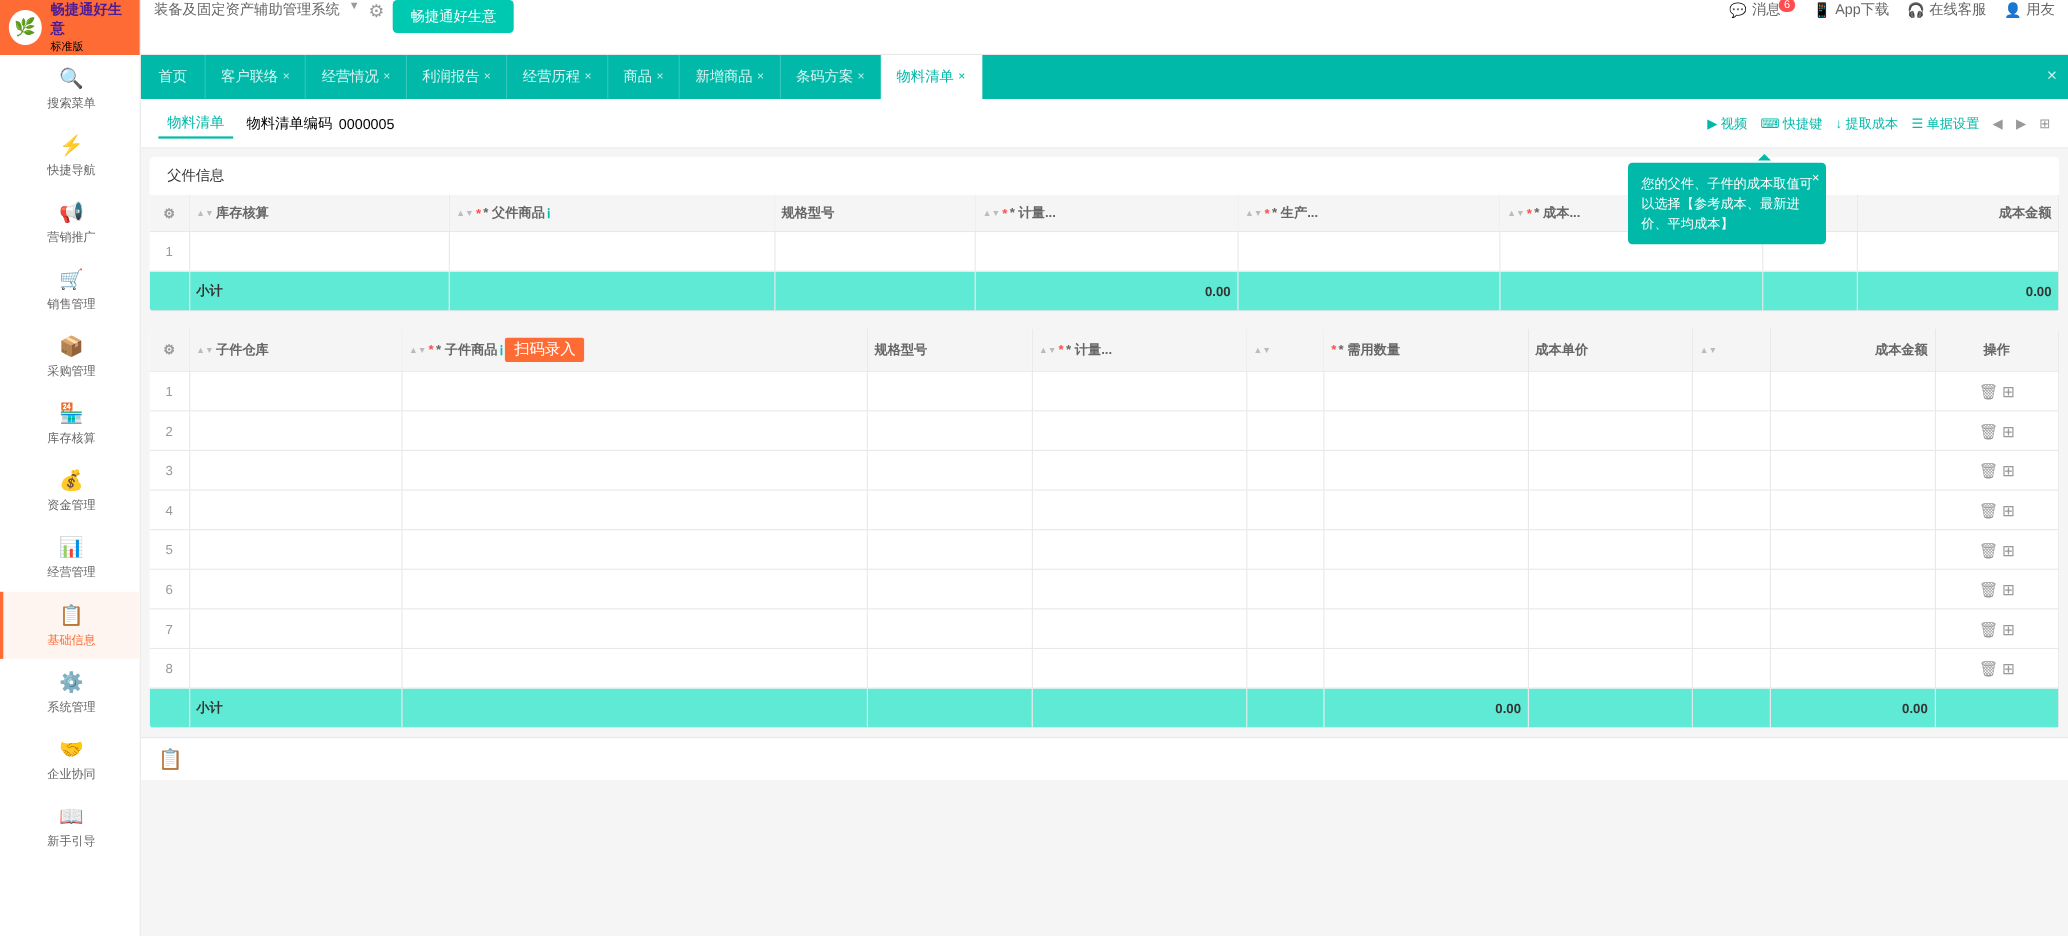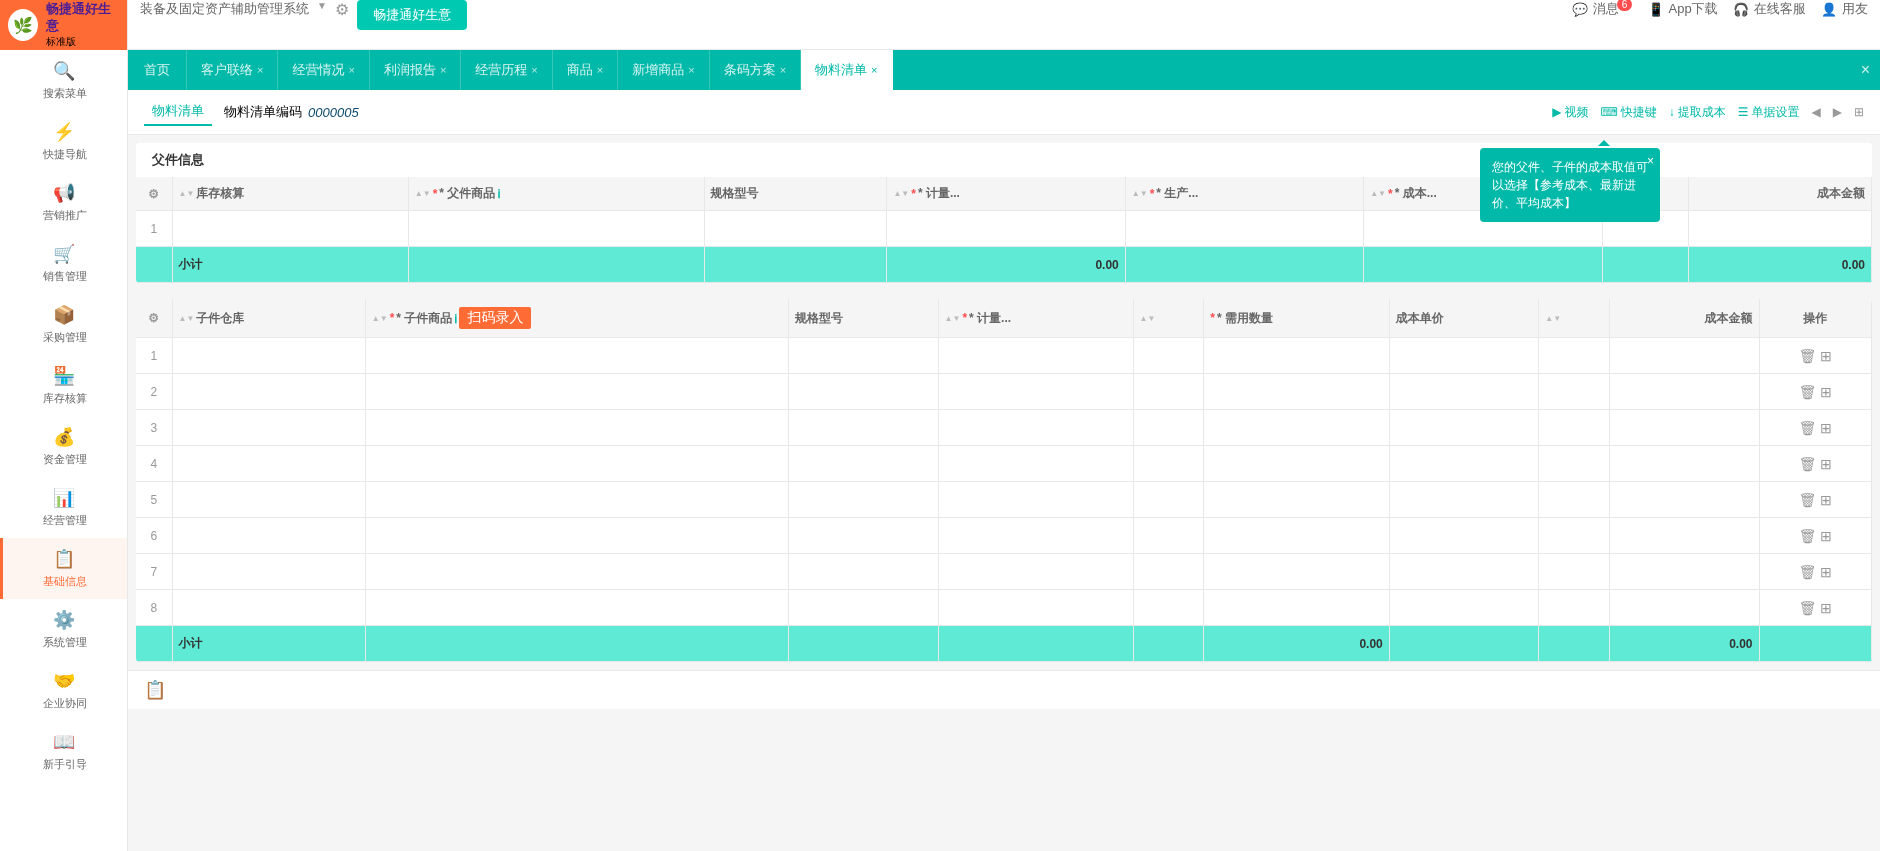--- a/index.html
+++ b/index.html
@@ -39,25 +39,25 @@
     
     .content { flex: 1; background: #f5f5f5; overflow: auto; padding: 0; display: flex; flex-direction: column; }
 
     
     .page-header { background: #fff; padding: 8px 16px; display: flex; align-items: center; gap: 12px; border-bottom: 1px solid #e8e8e8; }
     .page-tab { padding: 4px 8px; cursor: pointer; color: #666; font-size: 13px; }
     .page-tab.active { color: #00b9a8; border-bottom: 2px solid #00b9a8; }
     .page-header-right { margin-left: auto; display: flex; align-items: center; gap: 12px; color: #666; font-size: 12px; }
     .page-header-right .btn-link { color: #00b9a8; cursor: pointer; display: flex; align-items: center; gap: 3px; }
     .code-field { display: flex; align-items: center; gap: 6px; }
-    .code-value { color: #0c4a6e; font-size: 13px; font-style: italic; }
+    .code-value { color: #000000; font-size: 13px; }
 
     
     .section { background: #fff; margin: 8px; border-radius: 4px; overflow: hidden; }
-    .section-title { padding: 8px 16px; font-size: 13px; color: #333; font-weight: bold; background: #fff; }
+    .section-title { padding: 8px 16px; font-size: 13px; color: #333; font-weight: normal; background: #fff; }
 
     
     .data-table { width: 100%; border-collapse: collapse; font-size: 12px; }
     .data-table th { background: #f5f5f5; padding: 8px 6px; text-align: left; color: #666; border-bottom: 1px solid #e8e8e8; border-right: 1px solid #e8e8e8; white-space: nowrap; position: relative; }
     .data-table th .required { color: #ff4d4f; }
     .data-table td { padding: 6px 6px; border-bottom: 1px solid #e8e8e8; border-right: 1px solid #e8e8e8; color: #333; height: 36px; }
     .data-table .subtotal td { background: #5eead4; font-weight: bold; }
     .data-table .row-num { color: #999; width: 30px; text-align: center; }
     .data-table .gear-cell { width: 36px; text-align: center; color: #999; cursor: pointer; }
     .data-table .amount-cell { text-align: right; }

